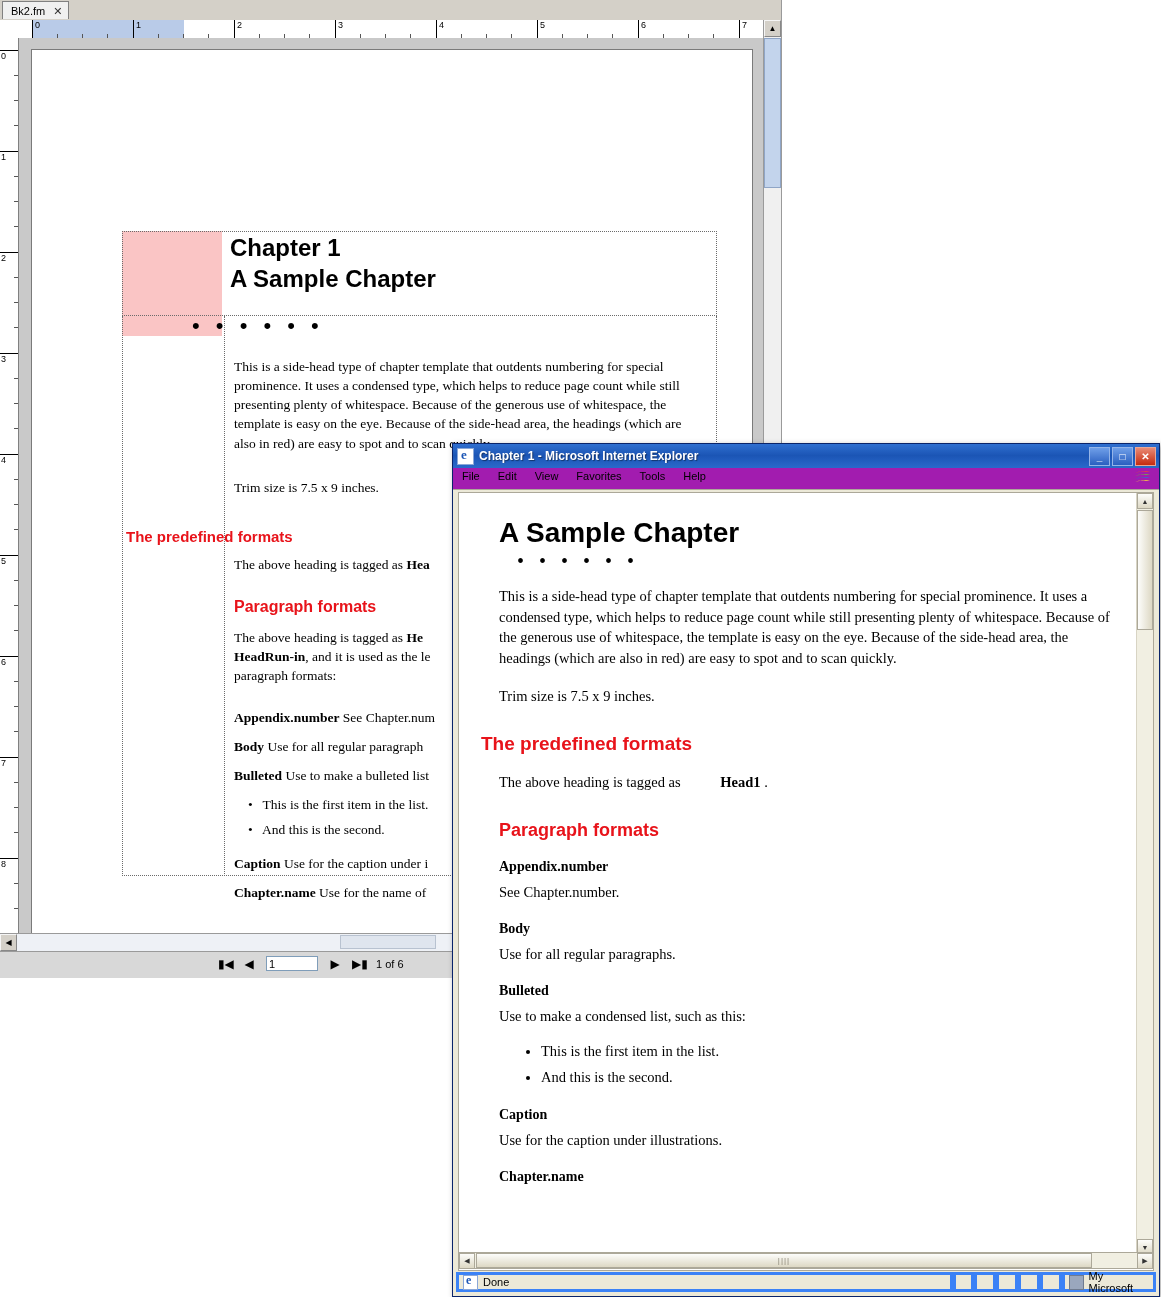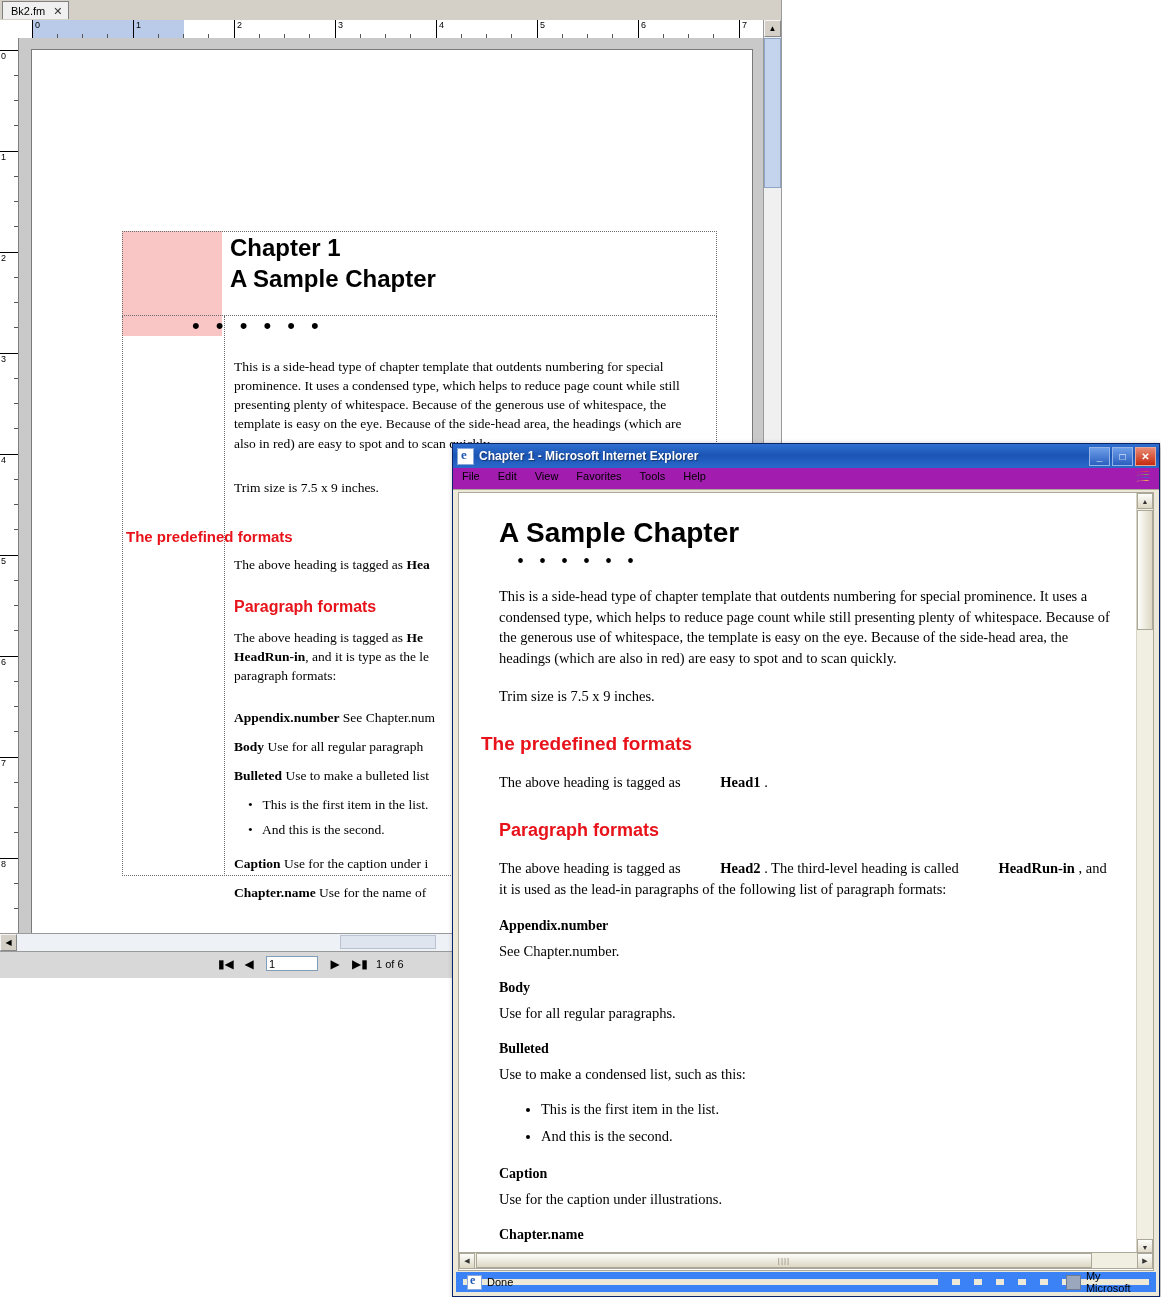--- a/index.html
+++ b/index.html
@@ -371,21 +371,21 @@
     display: flex; align-items: center; justify-content: center;
   }
   #ie-hscroll .grip { font-size: 8px; color: #8a8676; letter-spacing: 1px; }
   #ie-statusbar {
     position: absolute; left: 3px; bottom: 4px;
     width: 700px; height: 20px;
     display: flex; align-items: stretch;
     font-size: 11px; color: #000;
   }
   #ie-statusbar .sb-cell {
-    border: 7px solid #3b82f6;
+    border: 3px solid #3b82f6;
     background: #ece9d8;
     box-sizing: border-box;
     display: flex; align-items: center;
     padding: 0 4px;
   }
   #ie-statusbar .sb-main { width: 508px; gap: 5px; }
   #ie-statusbar .sb-sm { width: 22px; }
   #ie-statusbar .sb-zone { flex: 1 1 auto; gap: 5px; }
   .zone-ico {
     width: 13px; height: 13px; background: #9aa7bd;
@@ -505,21 +505,21 @@
       <div class="fm-head1" style="left:94px; top:478px;">The predefined formats</div>
 
       <div class="fm-body-text" style="left:202px; top:505px; width:440px; white-space:nowrap; overflow:hidden;">
         <span>The above heading is tagged as </span><span class="fm-runin">Hea</span>
       </div>
 
       <div class="fm-head2" style="left:202px; top:548px;">Paragraph formats</div>
 
       <div class="fm-body-text" style="left:202px; top:578px; width:440px; overflow:hidden; height:62px;">
         <span>The above heading is tagged as </span><span class="fm-runin">He</span><br>
-        <span class="fm-runin">HeadRun-in</span><span>, and it is type as the le</span><br>
+        <span class="fm-runin">HeadRun-in</span><span>, and it is used as the le</span><br>
         <span>paragraph formats:</span>
       </div>
 
       <div class="fm-body-text" style="left:202px; top:658px; width:470px; white-space:nowrap; overflow:hidden;">
         <span class="fm-runin">Appendix.number</span>
         <span>See Chapter.num</span>
       </div>
       <div class="fm-body-text" style="left:202px; top:687px; width:470px; white-space:nowrap; overflow:hidden;">
         <span class="fm-runin">Body</span>
         <span>Use for all regular paragraph</span>
@@ -602,21 +602,20 @@
       <h1>A Sample Chapter</h1>
       <div class="dots">• • • • • •</div>
 
       <p>This is a side-head type of chapter template that outdents numbering for special prominence. It uses a condensed type, which helps to reduce page count while still presenting plenty of whitespace. Because of the generous use of whitespace, the template is easy on the eye. Because of the side-head area, the headings (which are also in red) are easy to spot and to scan quickly.</p>
       <p>Trim size is 7.5 x 9 inches.</p>
 
       <h2 class="head1">The predefined formats</h2>
       <p><span>The above heading is tagged as </span><b>Head1</b><span> .</span></p>
 
       <h3 class="head2">Paragraph formats</h3>
-      <p><span>The above heading is tagged as </span><b>Head2</b><span> . The third-level heading is called </span><b>HeadRun-in</b><span> , and it is used as the lead-in paragraphs of the following list of paragraph formats:</span></p>
 
       <p class="runin">Appendix.number</p>
       <p class="after-runin">See Chapter.number.</p>
 
       <p class="runin">Body</p>
       <p class="after-runin">Use for all regular paragraphs.</p>
 
       <p class="runin">Bulleted</p>
       <p class="after-runin">Use to make a condensed list, such as this:</p>
 

